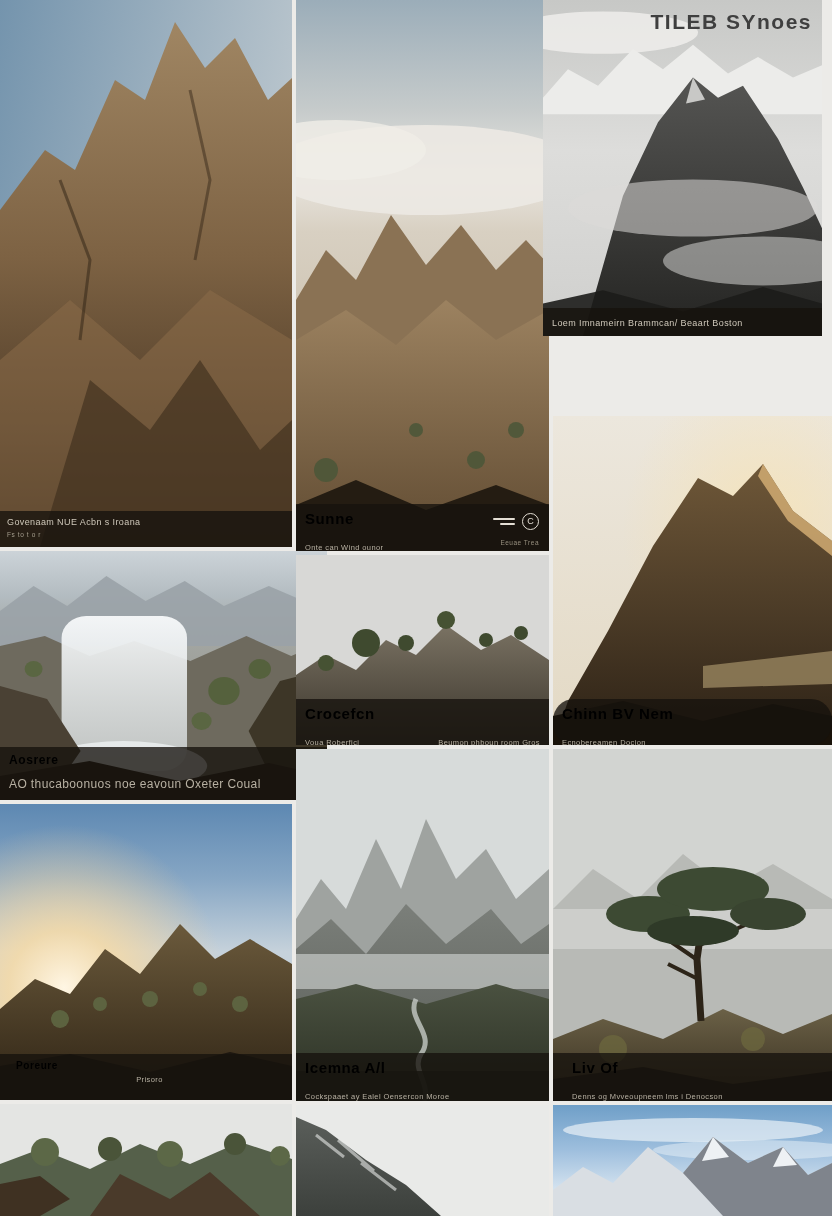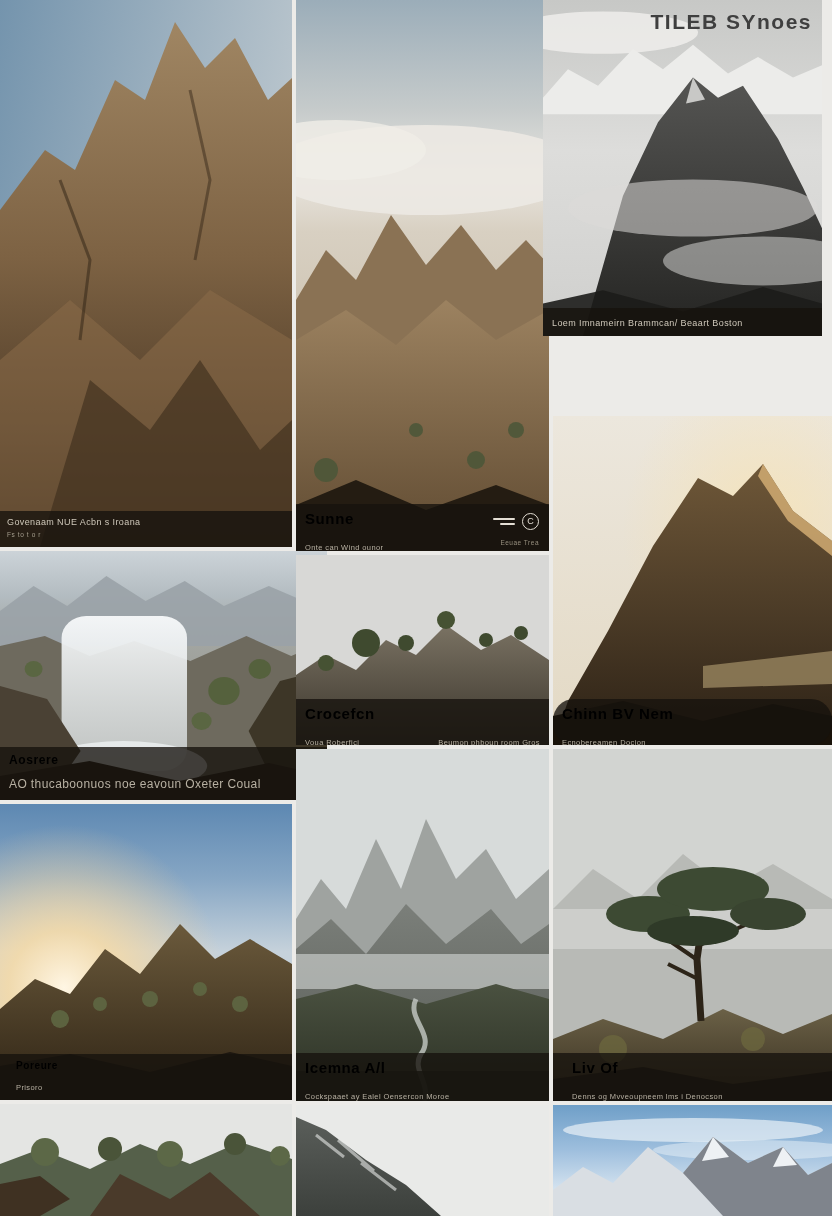--- a/index.html
+++ b/index.html
@@ -41,21 +41,21 @@
   .cap-t3{height:28px;display:flex;align-items:center;}
   .cap-t4{height:53px;}
   .cap-t4 .cap-title{font-size:12px;}
   .cap-t4 .cap-sub{margin-top:10px;font-size:12px;}
   .cap-t5{height:46px;}
   .cap-t5 .subrow{display:flex;justify-content:space-between;margin-top:16px;}
   .cap-t5 .cap-sub{margin-top:0;}
   .cap-t6{height:46px;border-radius:21px;}
   .cap-t7{height:46px;padding-left:16px;}
   .cap-t7 .cap-title{font-size:10px;}
-  .cap-t7 .cap-sub{margin-top:12px;}
+  .cap-t7 .cap-sub{margin-top:4px;text-align:center;}
   .cap-t8{height:48px;}
   .cap-t9{height:48px;padding-left:19px;}
 
   .headline{
     position:absolute;top:10px;right:10px;
     font-size:21px;font-weight:600;letter-spacing:1.5px;
     color:#3f3f3f;white-space:nowrap;
   }
   .cap-icons{position:absolute;right:10px;top:9px;display:flex;align-items:center;gap:7px;}
   .ic-lines{display:inline-flex;flex-direction:column;gap:3px;width:22px;}

